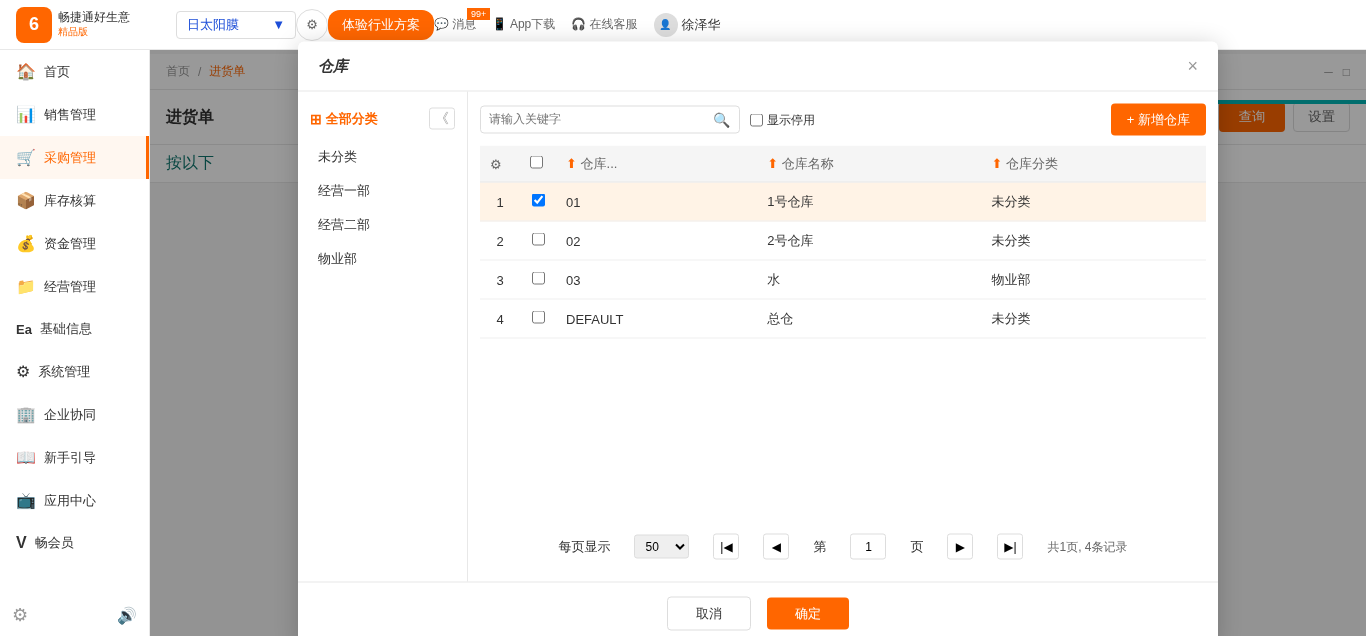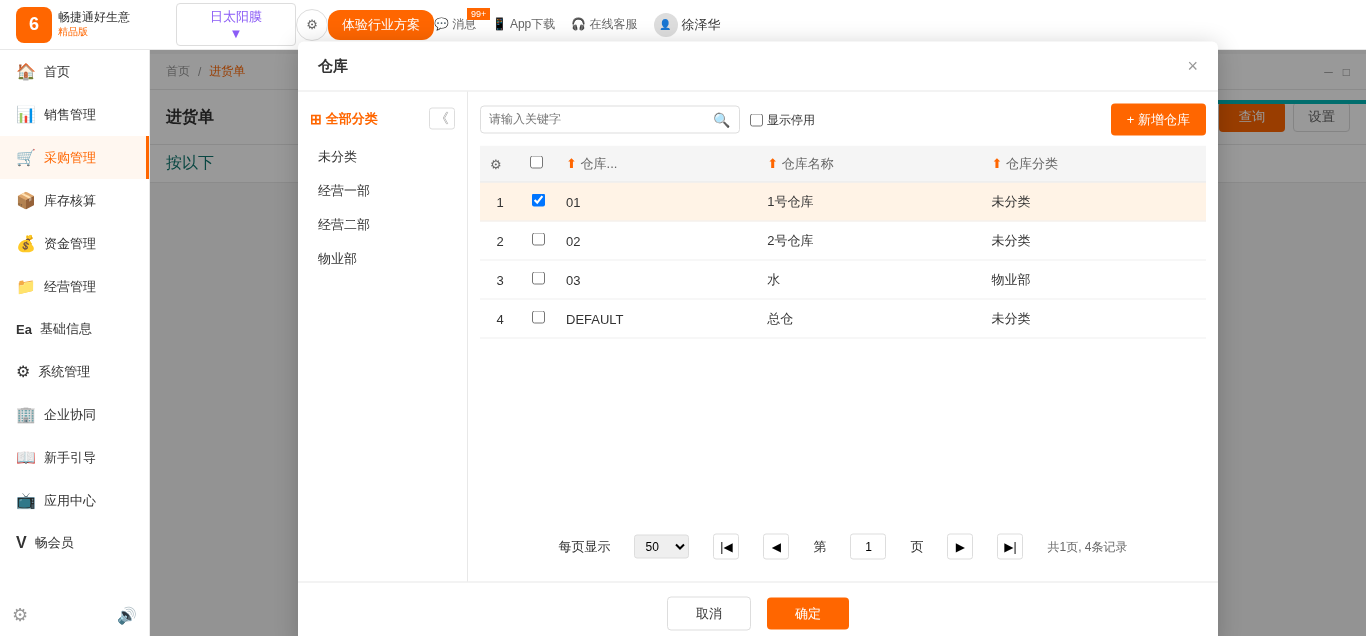--- a/index.html
+++ b/index.html
@@ -28,22 +28,22 @@
       display: flex; align-items: center; justify-content: center;
       color: #fff; font-weight: bold; font-size: 18px;
       margin-right: 6px;
     }
     .logo-text { font-size: 12px; color: #333; line-height: 1.3; }
     .logo-sub { font-size: 10px; color: #f60; }
     .store-selector {
       display: flex; align-items: center;
       border: 1px solid #ddd; border-radius: 4px;
       padding: 4px 10px; margin-left: 10px;
-      cursor: pointer; color: #8b5cf6; font-size: 13px;
-      min-width: 120px; justify-content: space-between; flex-direction: column;
+      cursor: pointer; color: #1d4ed8; font-size: 13px;
+      min-width: 120px; justify-content: space-between;
     }
     .gear-btn {
       width: 32px; height: 32px;
       border: 1px solid #ddd; border-radius: 50%;
       display: flex; align-items: center; justify-content: center;
       cursor: pointer; color: #666;
     }
     .trial-btn {
       background: #f60; color: #fff; border: none;
       padding: 6px 14px; border-radius: 12px; cursor: pointer; font-size: 13px;
@@ -124,21 +124,21 @@
     .modal {
       position: absolute; top: 50%; left: 50%; transform: translate(-50%, -50%);
       background: #fff; border-radius: 6px; width: 920px;
       box-shadow: 0 4px 24px rgba(0,0,0,0.2); z-index: 101;
       overflow: hidden;
     }
     .modal-header {
       display: flex; align-items: center; justify-content: space-between;
       padding: 14px 20px; border-bottom: 1px solid #e8e8e8;
     }
-    .modal-title { font-size: 15px; font-weight: bold; color: #333; }
+    .modal-title { font-size: 15px; font-weight: bold; color: #333; font-style: italic; }
     .modal-close { cursor: pointer; color: #999; font-size: 18px; }
 
     .modal-body { display: flex; height: 490px; }
 
     
     .left-panel {
       width: 170px; border-right: 1px solid #e8e8e8;
       padding: 10px 0;
       position: relative;
     }

